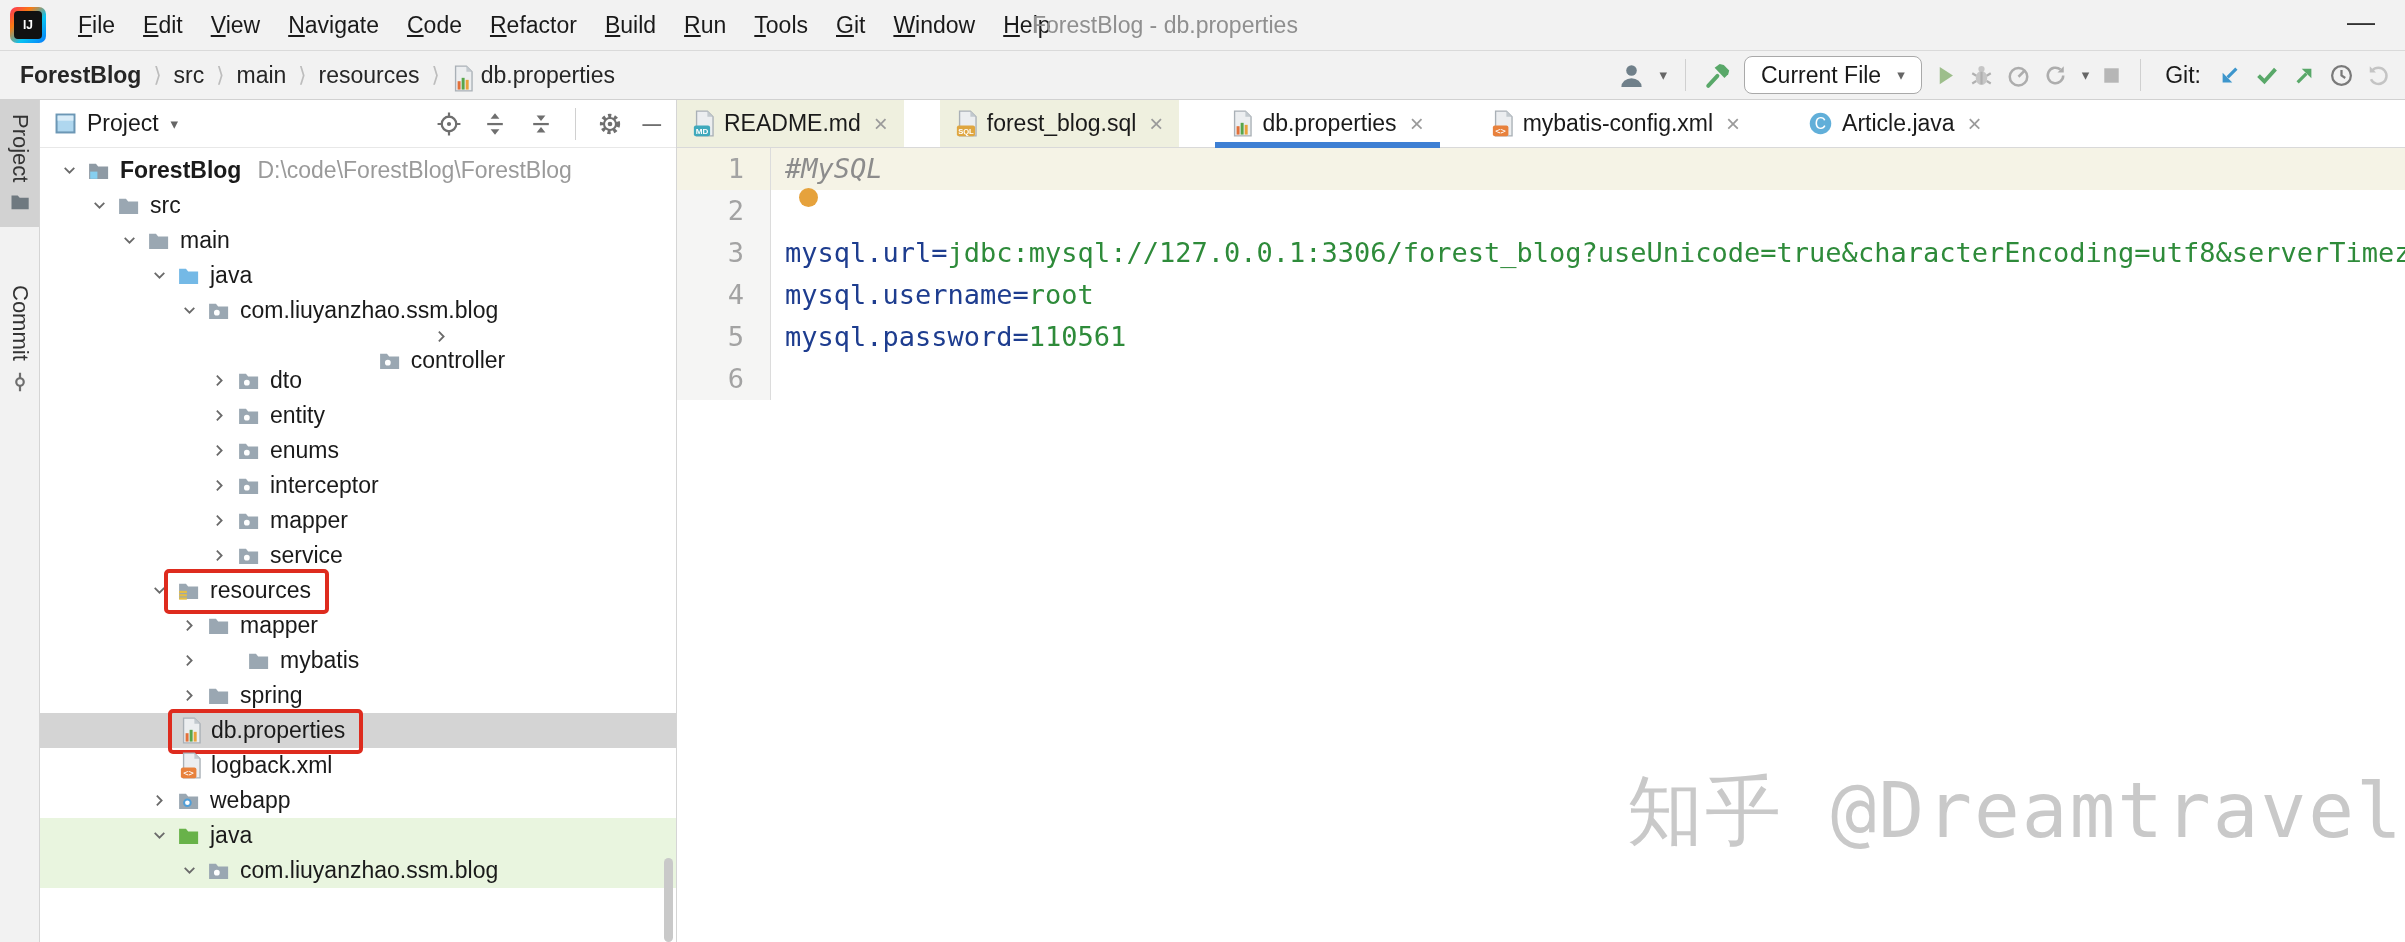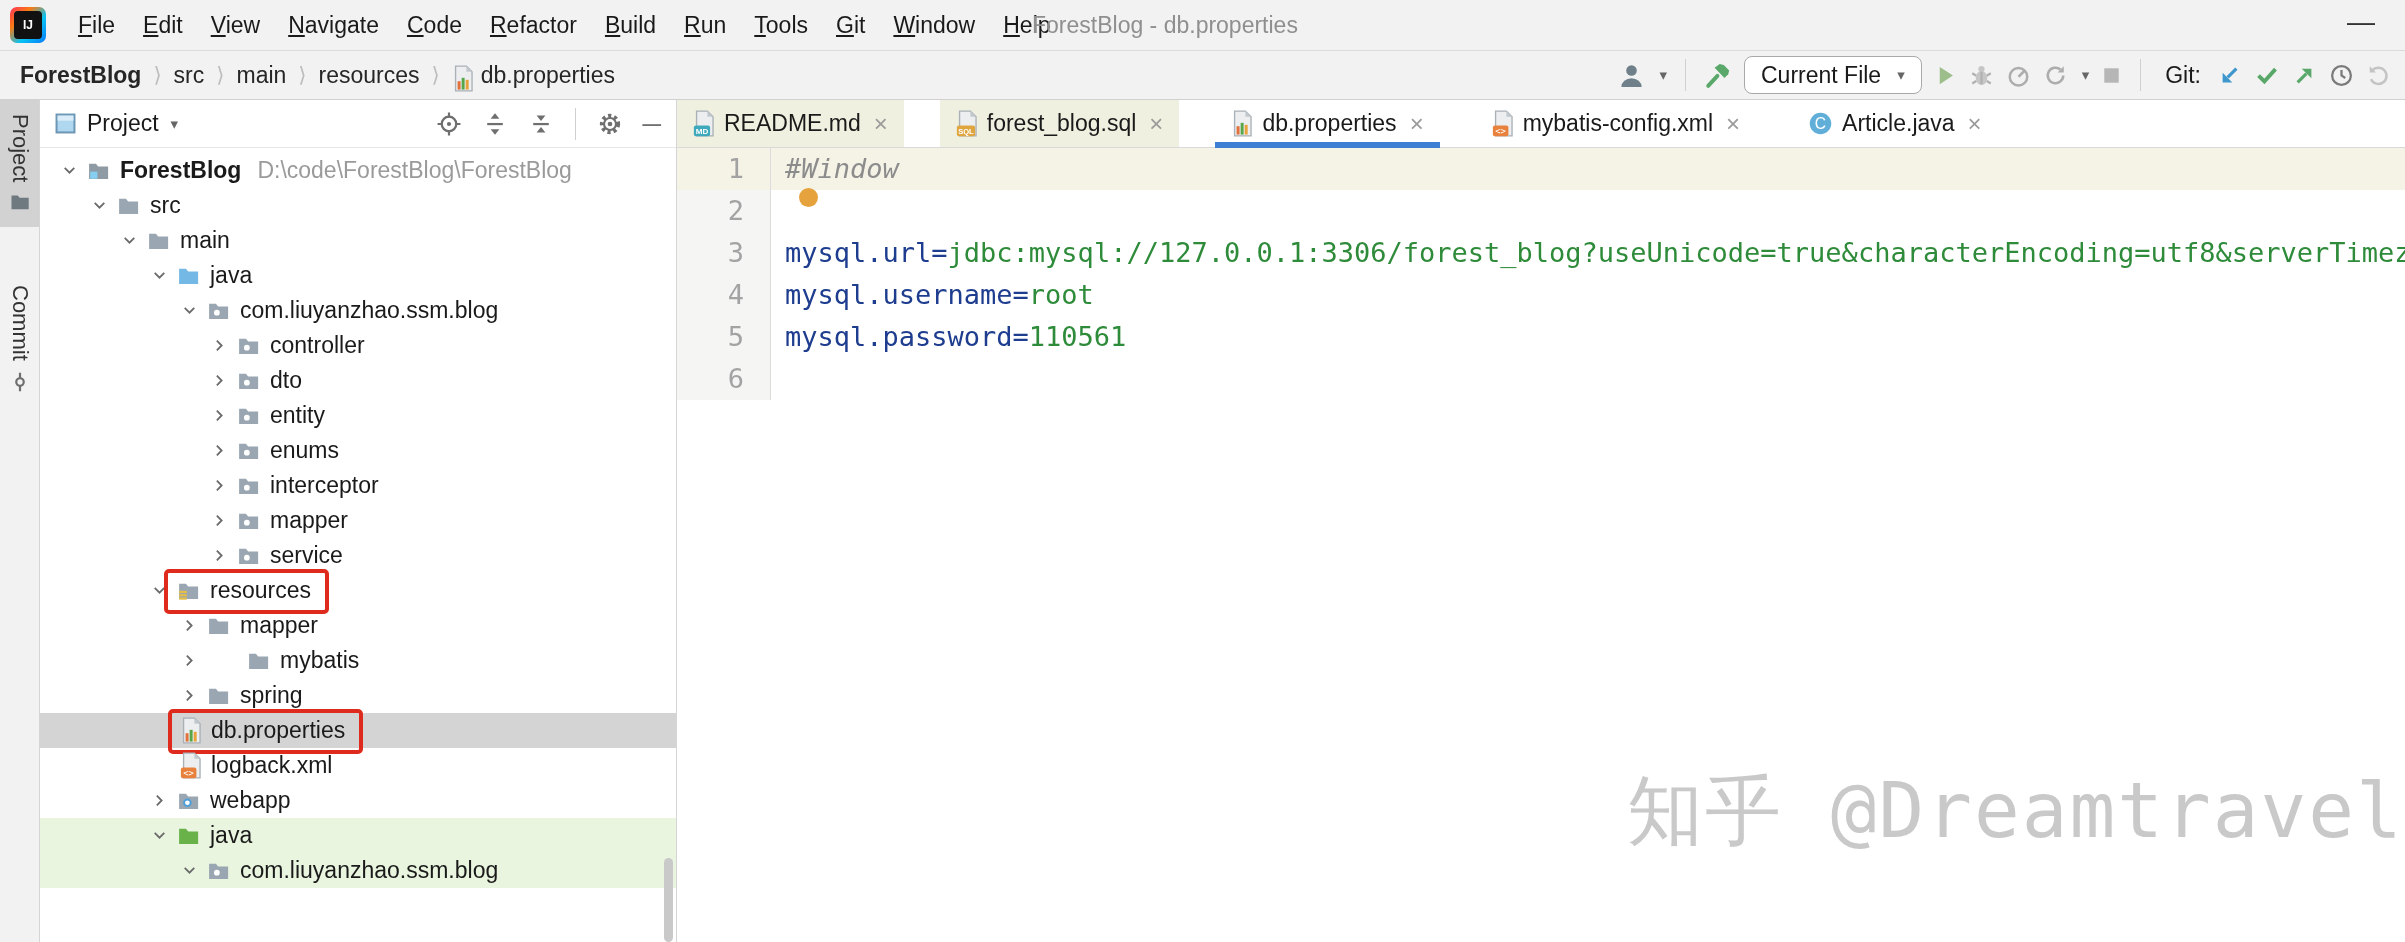--- a/index.html
+++ b/index.html
@@ -359,21 +359,21 @@
           <span class="row-content">
             <span class="tb-icon">
               <svg width="25" height="21" viewBox="0 0 20 19">
                 <path d="M1.5 3.5 h6.2 l2 2.3 h9 v11.5 h-17.2 z" fill="#9AA7B2"></path>
                 <circle cx="8.5" cy="11.5" r="2.6" fill="#FFF"></circle>
               </svg>
             </span>
             <span class="tree-label">com.liuyanzhao.ssm.blog</span>
           </span>
         </div>
-        <div class="tree-row" style="padding-left: 166px;">
+        <div class="tree-row" style="padding-left: 166px; flex-direction: column;">
           <span class="chev">
             <svg width="17" height="17" viewBox="0 0 16 16">
               <polyline points="5.5,3.5 10,8 5.5,12.5" fill="none" stroke="#6A6A6A" stroke-width="1.7"></polyline>
             </svg>
           </span>
           <span class="row-content">
             <span class="tb-icon">
               <svg width="25" height="21" viewBox="0 0 20 19">
                 <path d="M1.5 3.5 h6.2 l2 2.3 h9 v11.5 h-17.2 z" fill="#9AA7B2"></path>
                 <circle cx="8.5" cy="11.5" r="2.6" fill="#FFF"></circle>
@@ -681,21 +681,21 @@
           </span>
           <span>Article.java</span>
           <span class="tab-close">×</span>
         </div>
       </div>
     <div class="editor-body">
       <div class="caret-dot"></div>
       <div id="code-lines">
           <div class="code-line cream">
             <span class="gutter">1</span>
-            <span class="code"><span class="tok-comment">#Window</span></span>
+            <span class="code"><span class="tok-comment">#MySQL</span></span>
           </div>
           <div class="code-line">
             <span class="gutter">2</span>
           </div>
           <div class="code-line">
             <span class="gutter">3</span>
             <span class="code"><span class="tok-key">mysql.url</span><span class="tok-eq">=</span><span class="tok-val">jdbc:mysql://127.0.0.1:3306/forest_blog?useUnicode=true&amp;characterEncoding=utf8&amp;serverTimezone=UTC</span></span>
           </div>
           <div class="code-line">
             <span class="gutter">4</span>

